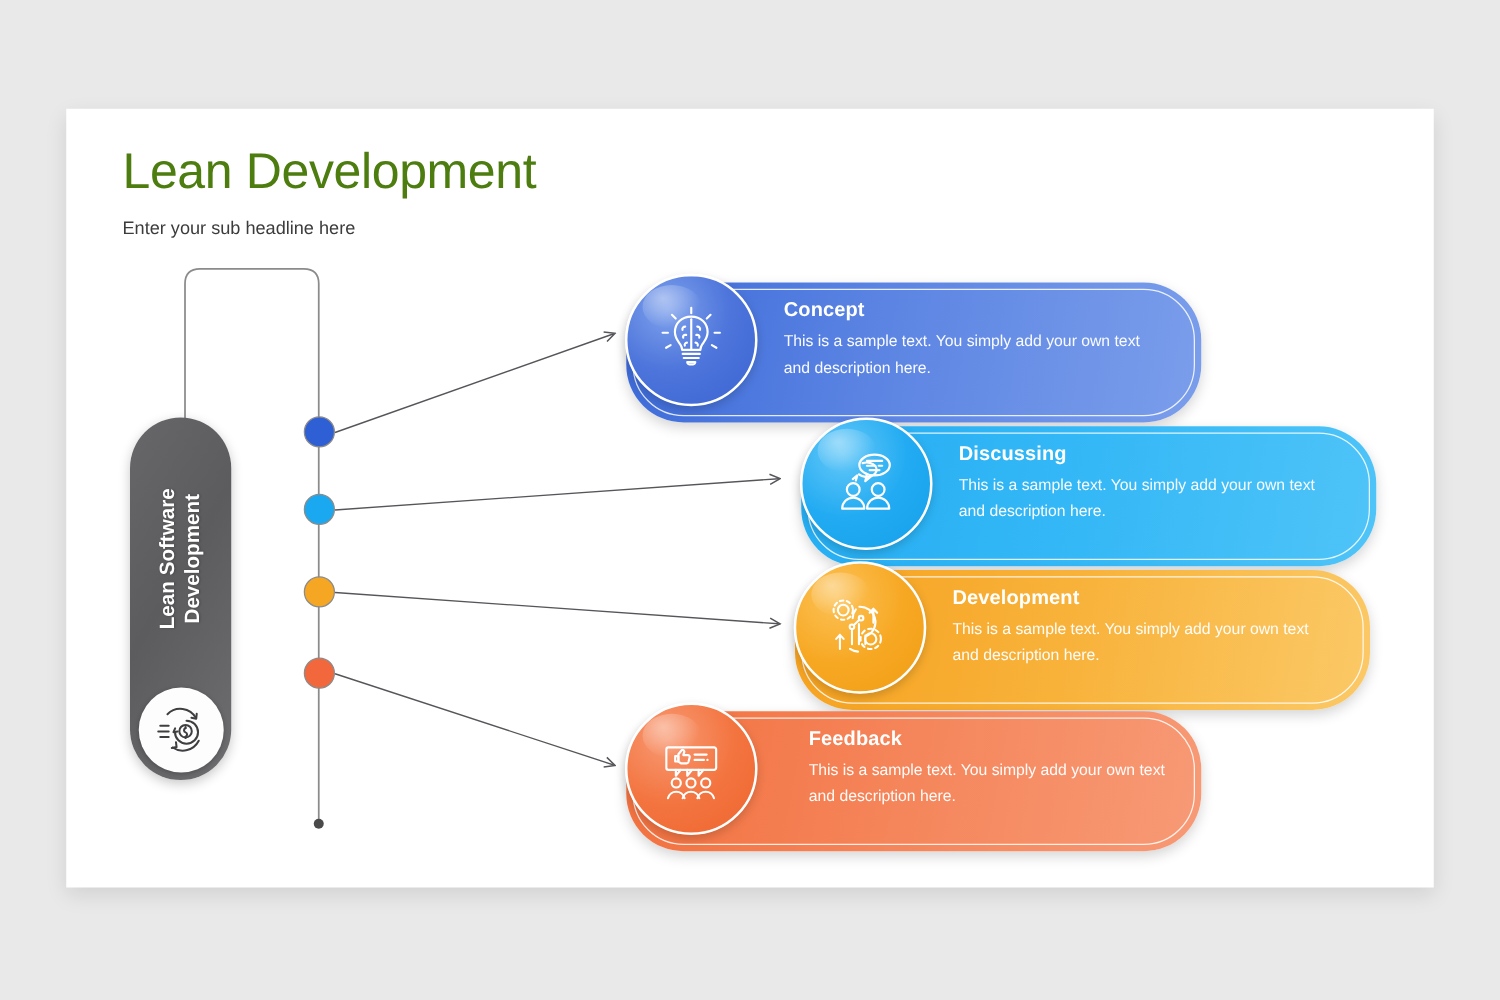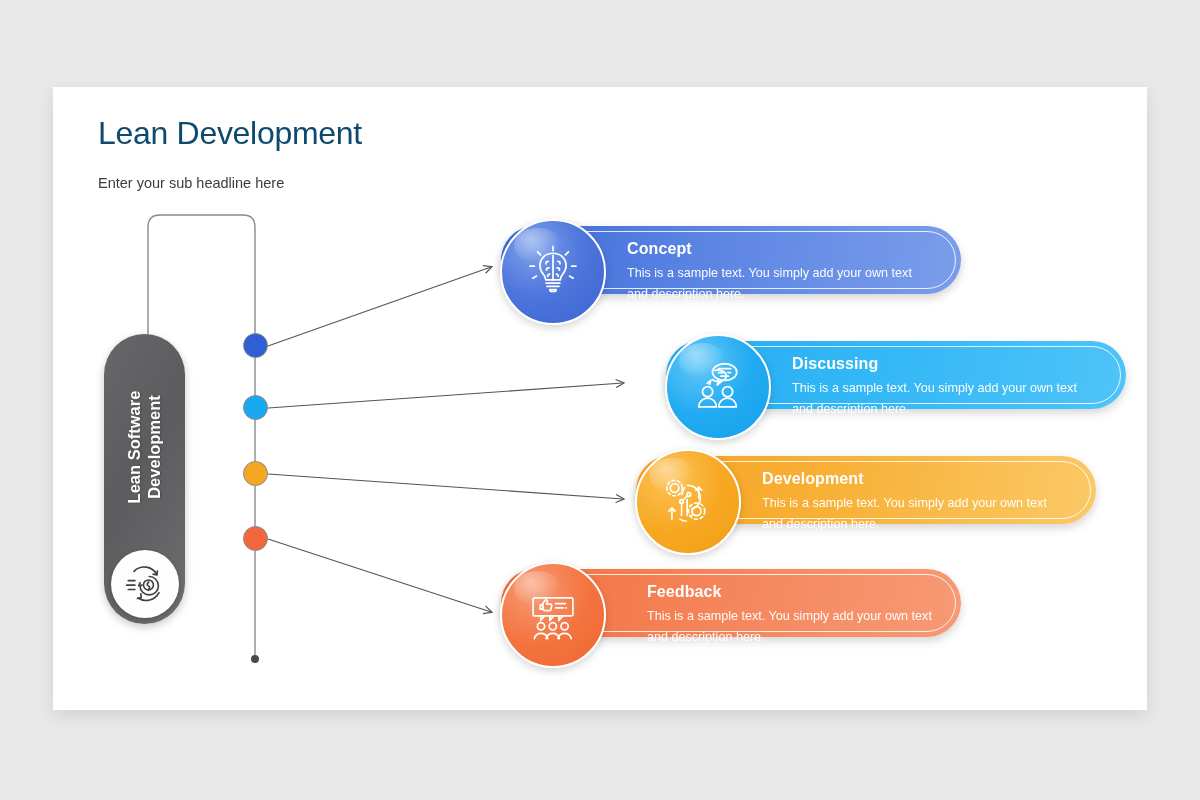--- a/index.html
+++ b/index.html
@@ -28,23 +28,23 @@
     height: 623px;
     background: #ffffff;
     box-shadow: 0 6px 16px rgba(0,0,0,0.10);
   }
 
   
   .title {
     position: absolute;
     left: 45px;
     top: 28px;
-    font-size: 32px;
+    font-size: 40px;
     font-weight: 400;
-    color: #0c4a6e;
+    color: #4d7c0f;
     letter-spacing: -0.3px;
     white-space: nowrap;
   }
   .subtitle {
     position: absolute;
     left: 45px;
     top: 88px;
     font-size: 14.5px;
     font-weight: 400;
     color: #3c3c3c;
@@ -119,21 +119,21 @@
     position: absolute;
     width: 8px;
     height: 8px;
     border-radius: 50%;
     background: #4a4a4a;
   }
 
   
   .card {
     position: absolute;
-    height: 68px;
+    height: 112px;
     border-radius: 46px;
     box-shadow: 0 4px 10px rgba(0,0,0,0.17);
   }
   .card-inner-outline {
     position: absolute;
     left: 5px;
     top: 5px;
     right: 5px;
     bottom: 5px;
     border: 1.4px solid rgba(255,255,255,0.85);
@@ -271,21 +271,21 @@
             <path d="M23.5,18 c-1.6,0 -2.4,1.2 -2,2.4 M24.2,24.2 c-1.8,-0.4 -2.6,0.9 -2.2,2.1 M24.8,30 c-1.4,0.2 -2,1.2 -1.6,2.2"></path>
             <path d="M32.5,18 c1.6,0 2.4,1.2 2,2.4 M31.8,24.2 c1.8,-0.4 2.6,0.9 2.2,2.1 M31.2,30 c1.4,0.2 2,1.2 1.6,2.2"></path>
             <path d="M21.6,38.4 h12.8 M22.4,41.4 h11.2"></path>
             <path d="M25,44.4 h6 a1.6,1.6 0 0 1 -1.6,1.8 h-2.8 a1.6,1.6 0 0 1 -1.6,-1.8 z"></path>
             <path d="M28,4 v4 M13.6,9.2 l2.8,2.8 M42.4,9.2 l-2.8,2.8 M6.6,22.6 h4 M45.4,22.6 h4 M9.2,33.8 l3.4,-2 M46.8,33.8 l-3.4,-2"></path>
           </g>
         </svg>
       </div>
     </div>
 
-    <div class="card card-2" style="left:613px; top:254px; width:460px;">
+    <div class="card card-2" style="left:588px; top:254px; width:460px;">
       <div class="card-inner-outline"></div>
       <div class="card-text" style="left:126px;">
         <p class="card-title">Discussing</p>
         <p class="card-desc">This is a sample text. You simply add your own text</p>
         <p class="card-desc">and description here.</p>
       </div>
       <div class="card-icon icon-2" style="left:-1px;">
         <div class="gloss"></div>
         <svg width="62" height="62" viewBox="0 0 56 56">
           <g fill="none" stroke="#ffffff" stroke-width="1.6" stroke-linecap="round" stroke-linejoin="round">

